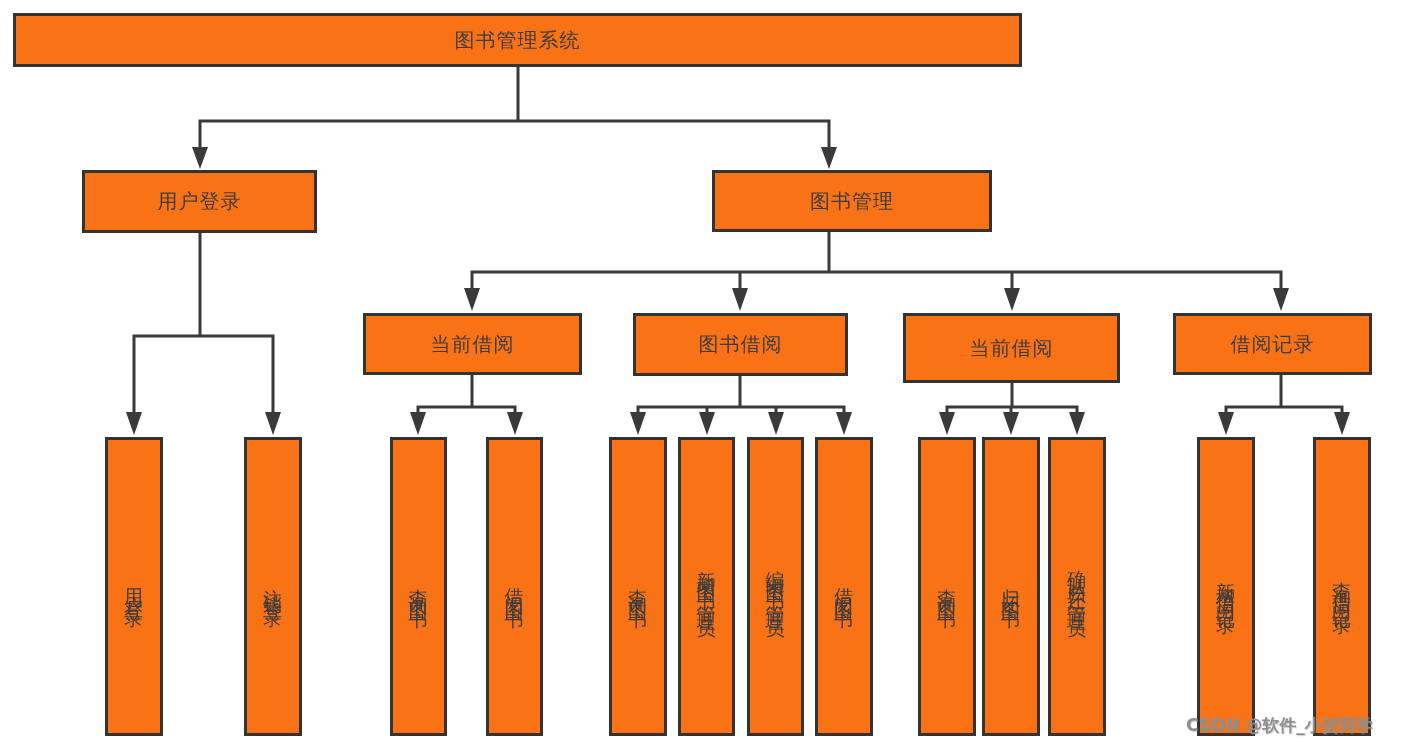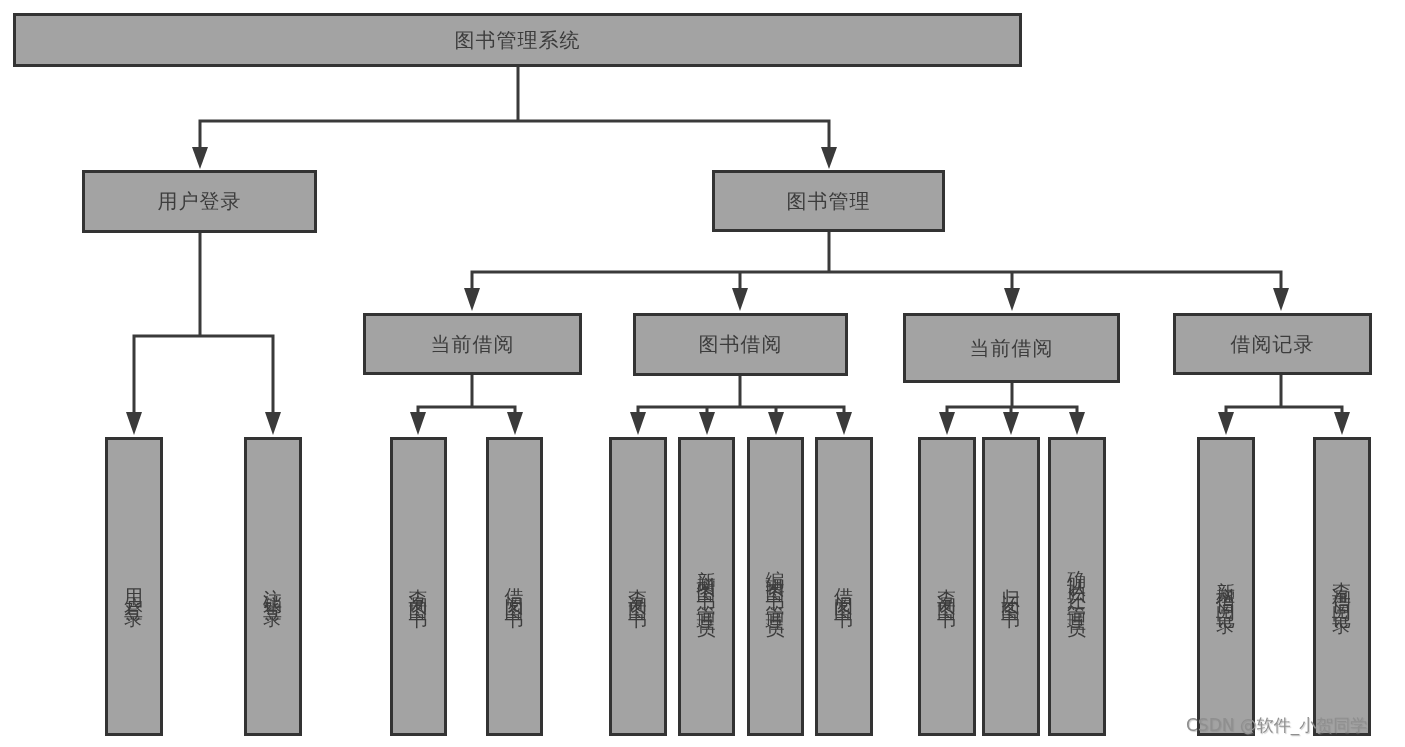--- a/index.html
+++ b/index.html
@@ -9,21 +9,21 @@
     height: 747px;
     background: #ffffff;
     overflow: hidden;
     font-family: "DejaVu Sans", "Liberation Sans", sans-serif;
   }
   .connectors { position: absolute; left: 0; top: 0; z-index: 1; }
   .node {
     position: absolute;
     box-sizing: border-box;
     border: 3px solid #333333;
-    background: #a3a3a3;
+    background: #f97316;
     display: flex;
     align-items: center;
     justify-content: center;
     color: #3c3c3c;
     z-index: 2;
   }
   .node.h span {
     font-size: 20px;
     letter-spacing: 1px;
     white-space: nowrap;
@@ -37,20 +37,21 @@
   }
   .watermark {
     position: absolute;
     left: 1186px;
     top: 714px;
     font-size: 17px;
     color: #8f8f8f;
     white-space: nowrap;
     z-index: 5;
     text-shadow: 1px 1px 1px rgba(130,130,130,0.4);
+    font-weight: bold;
   }
 </style>
 </head>
 <body>
 
 <div class="canvas">
 
   <svg class="connectors" width="1405" height="747" viewBox="0 0 1405 747" xmlns="http://www.w3.org/2000/svg">
     <g stroke="#3a3a3a" stroke-width="3" fill="none" stroke-linecap="square">
       <path d="M518 67 V121 M200 121 H829 M200 121 V149 M829 121 V149"></path>
@@ -84,21 +85,21 @@
     </g>
   </svg>
 
   <div class="node h" style="left:13px;top:13px;width:1009px;height:54px">
     <span>图书管理系统</span>
   </div>
 
   <div class="node h" style="left:82px;top:170px;width:235px;height:63px">
     <span>用户登录</span>
   </div>
-  <div class="node h" style="left:712px;top:170px;width:233px;height:62px">
+  <div class="node h" style="left:712px;top:170px;width:280px;height:62px">
     <span>图书管理</span>
   </div>
 
   <div class="node h" style="left:363px;top:313px;width:219px;height:62px">
     <span>当前借阅</span>
   </div>
   <div class="node h" style="left:633px;top:313px;width:215px;height:63px">
     <span>图书借阅</span>
   </div>
   <div class="node h" style="left:903px;top:313px;width:217px;height:70px">

